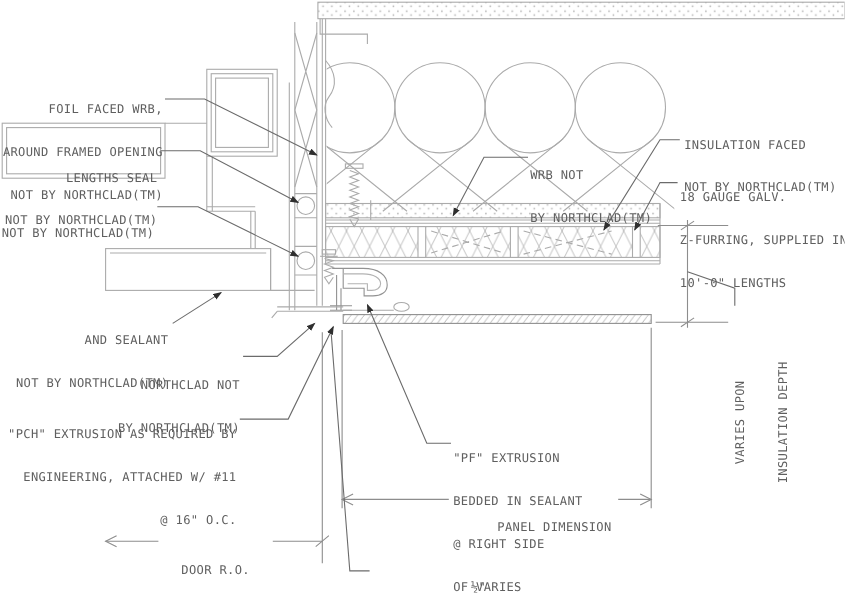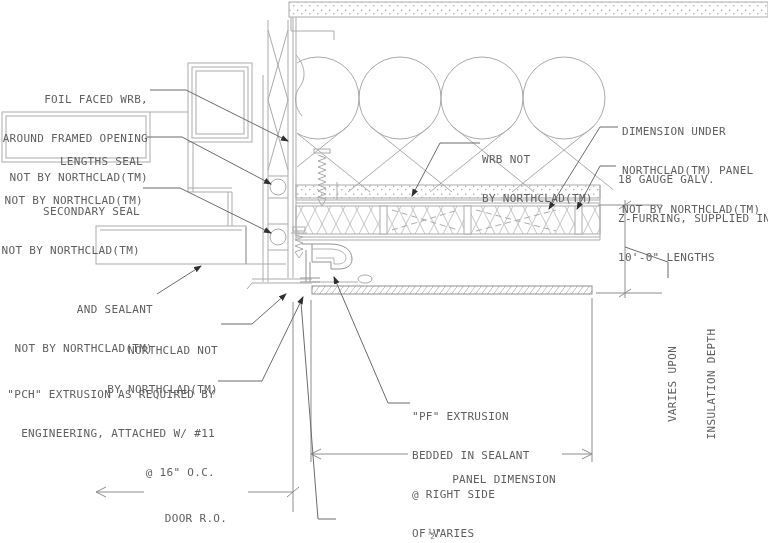--- a/index.html
+++ b/index.html
@@ -150,21 +150,20 @@
     <div>AROUND FRAMED OPENING</div>
     <div>NOT BY NORTHCLAD(TM)</div>
   </div>
 
   <div class="lbl r" style="right:625px;top:129px;">
     <div>LENGTHS SEAL</div>
     <div>NOT BY NORTHCLAD(TM)</div>
   </div>
 
   <div class="lbl r" style="right:628px;top:179px;">
-    <div>SECONDARY SEAL</div>
     <div>NOT BY NORTHCLAD(TM)</div>
   </div>
 
   <div class="lbl r" style="right:615px;top:277px;">
     <div>AND SEALANT</div>
     <div>NOT BY NORTHCLAD(TM)</div>
   </div>
 
   <div class="lbl r" style="right:550px;top:318px;">
     <div>NORTHCLAD NOT</div>
@@ -176,22 +175,21 @@
     <div>ENGINEERING, ATTACHED W/ #11</div>
     <div>@ 16" O.C.</div>
   </div>
 
   <div class="lbl" style="left:482px;top:127px;">
     <div>WRB NOT</div>
     <div>BY NORTHCLAD(TM)</div>
   </div>
 
   <div class="lbl" style="left:622px;top:99px;">
-    <div>DIMENSION UNDER</div>
-    <div>NORTHCLAD(TM) PANEL</div>
+    <div>INSULATION FACED</div>
     <div>NOT BY NORTHCLAD(TM)</div>
   </div>
 
   <div class="lbl" style="left:618px;top:147px;">
     <div>18 GAUGE GALV.</div>
     <div>Z-FURRING, SUPPLIED IN</div>
     <div>10'-0" LENGTHS</div>
   </div>
 
   <div class="lbl" style="left:412px;top:384px;">

